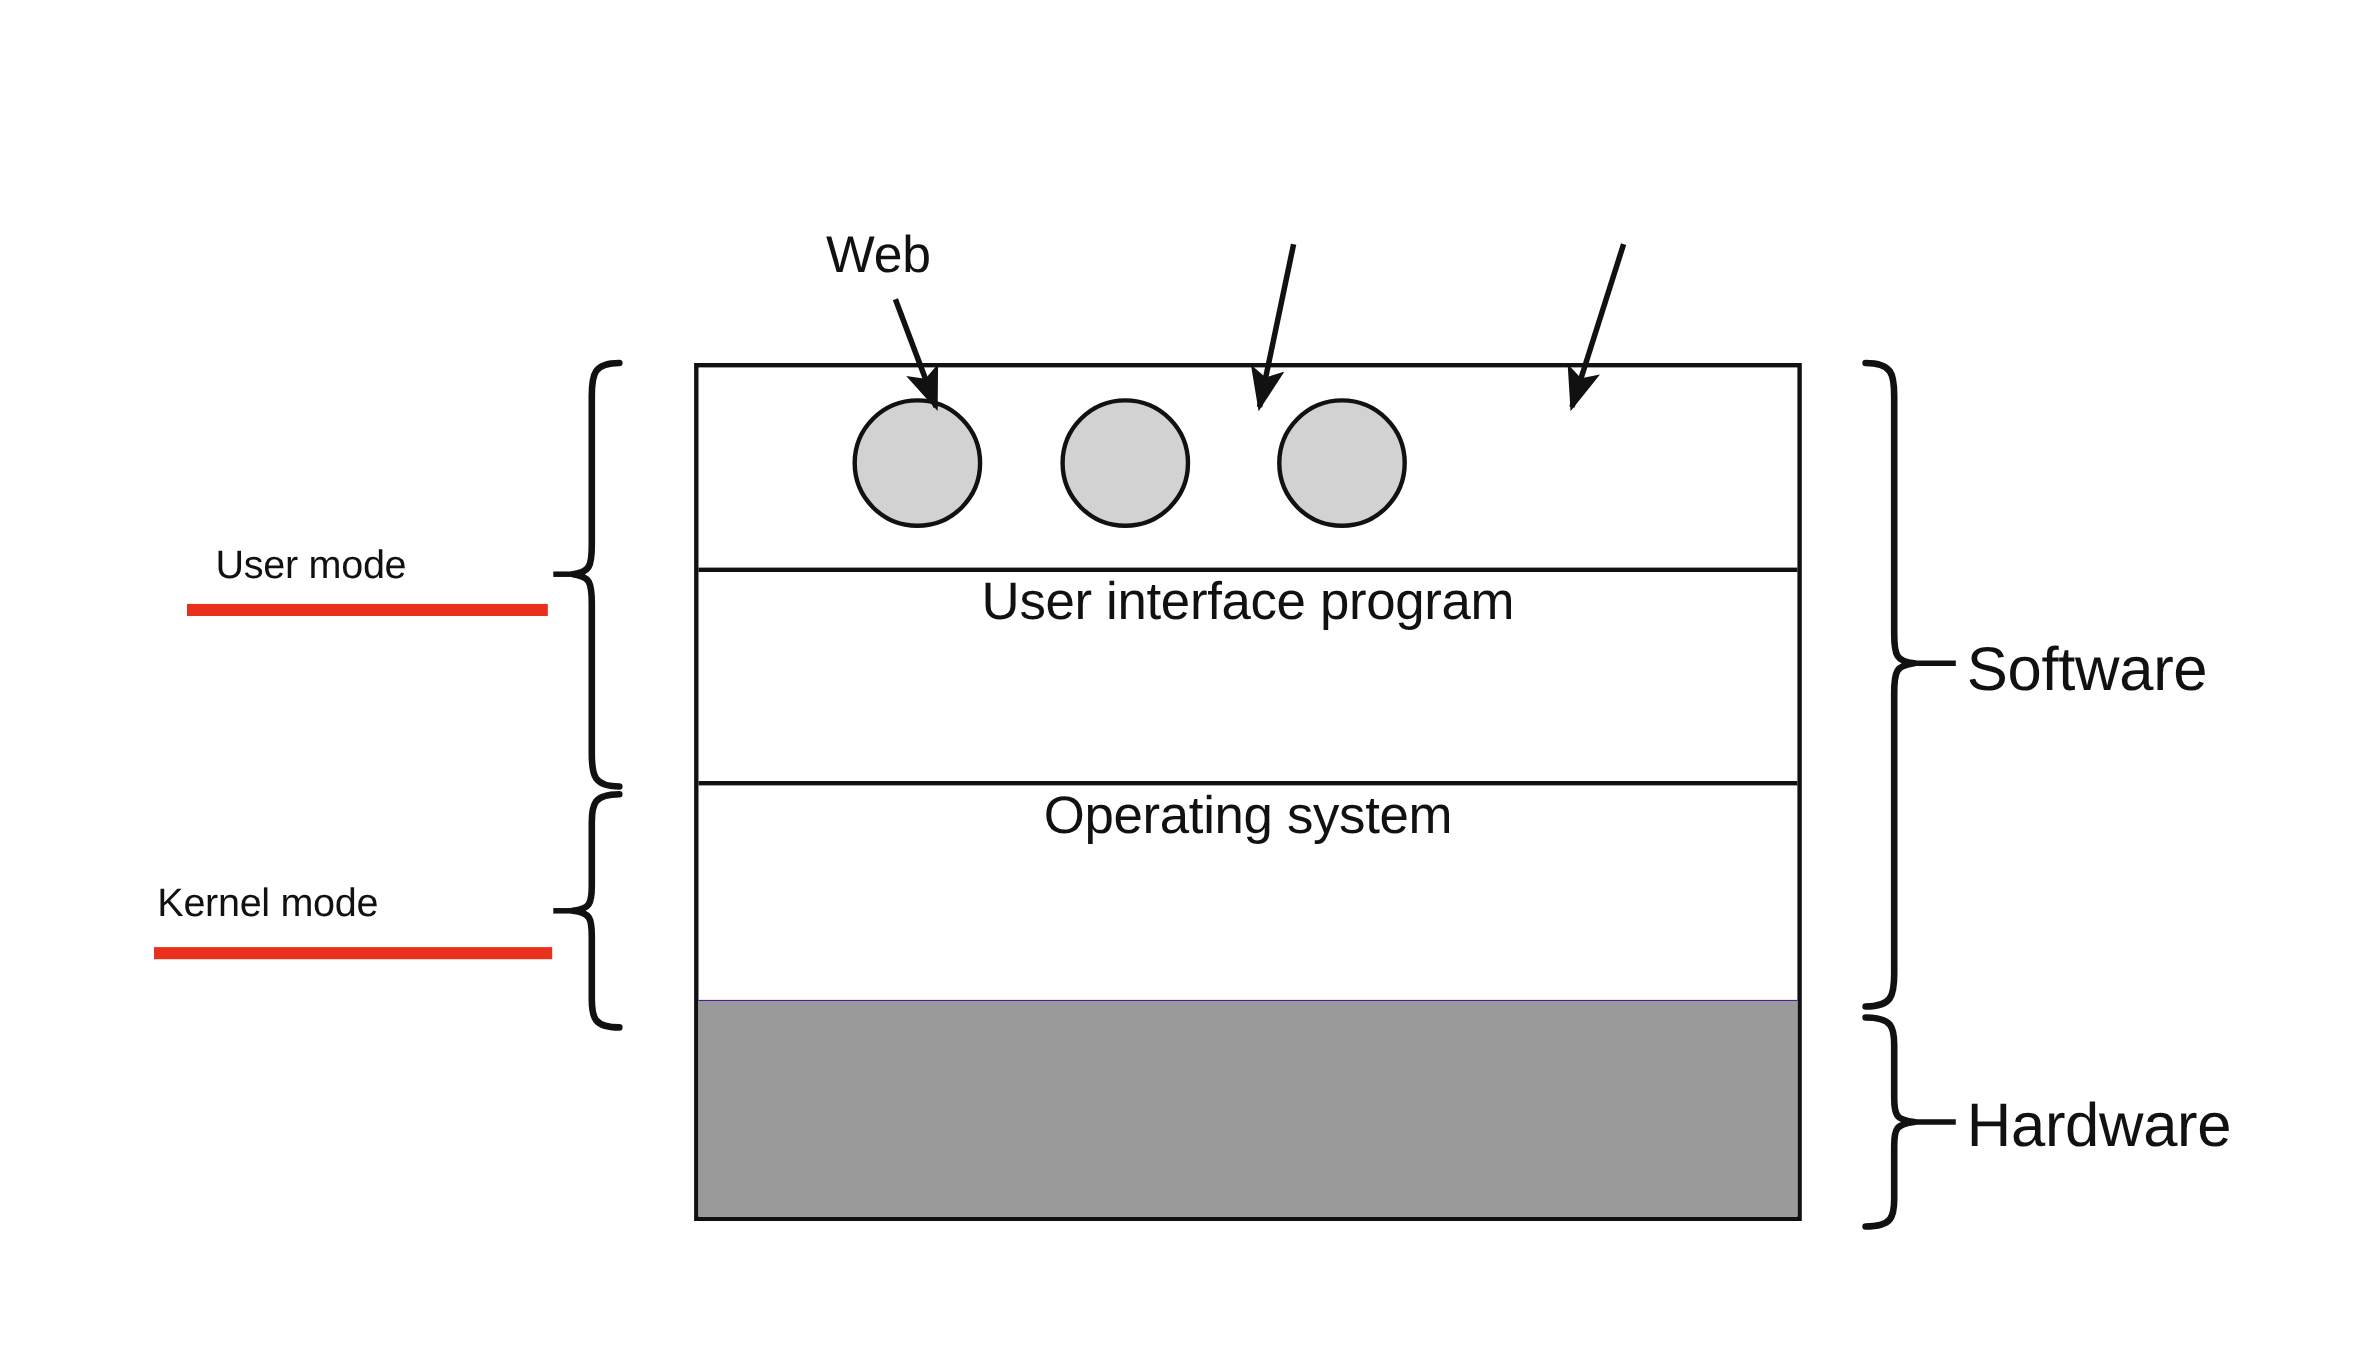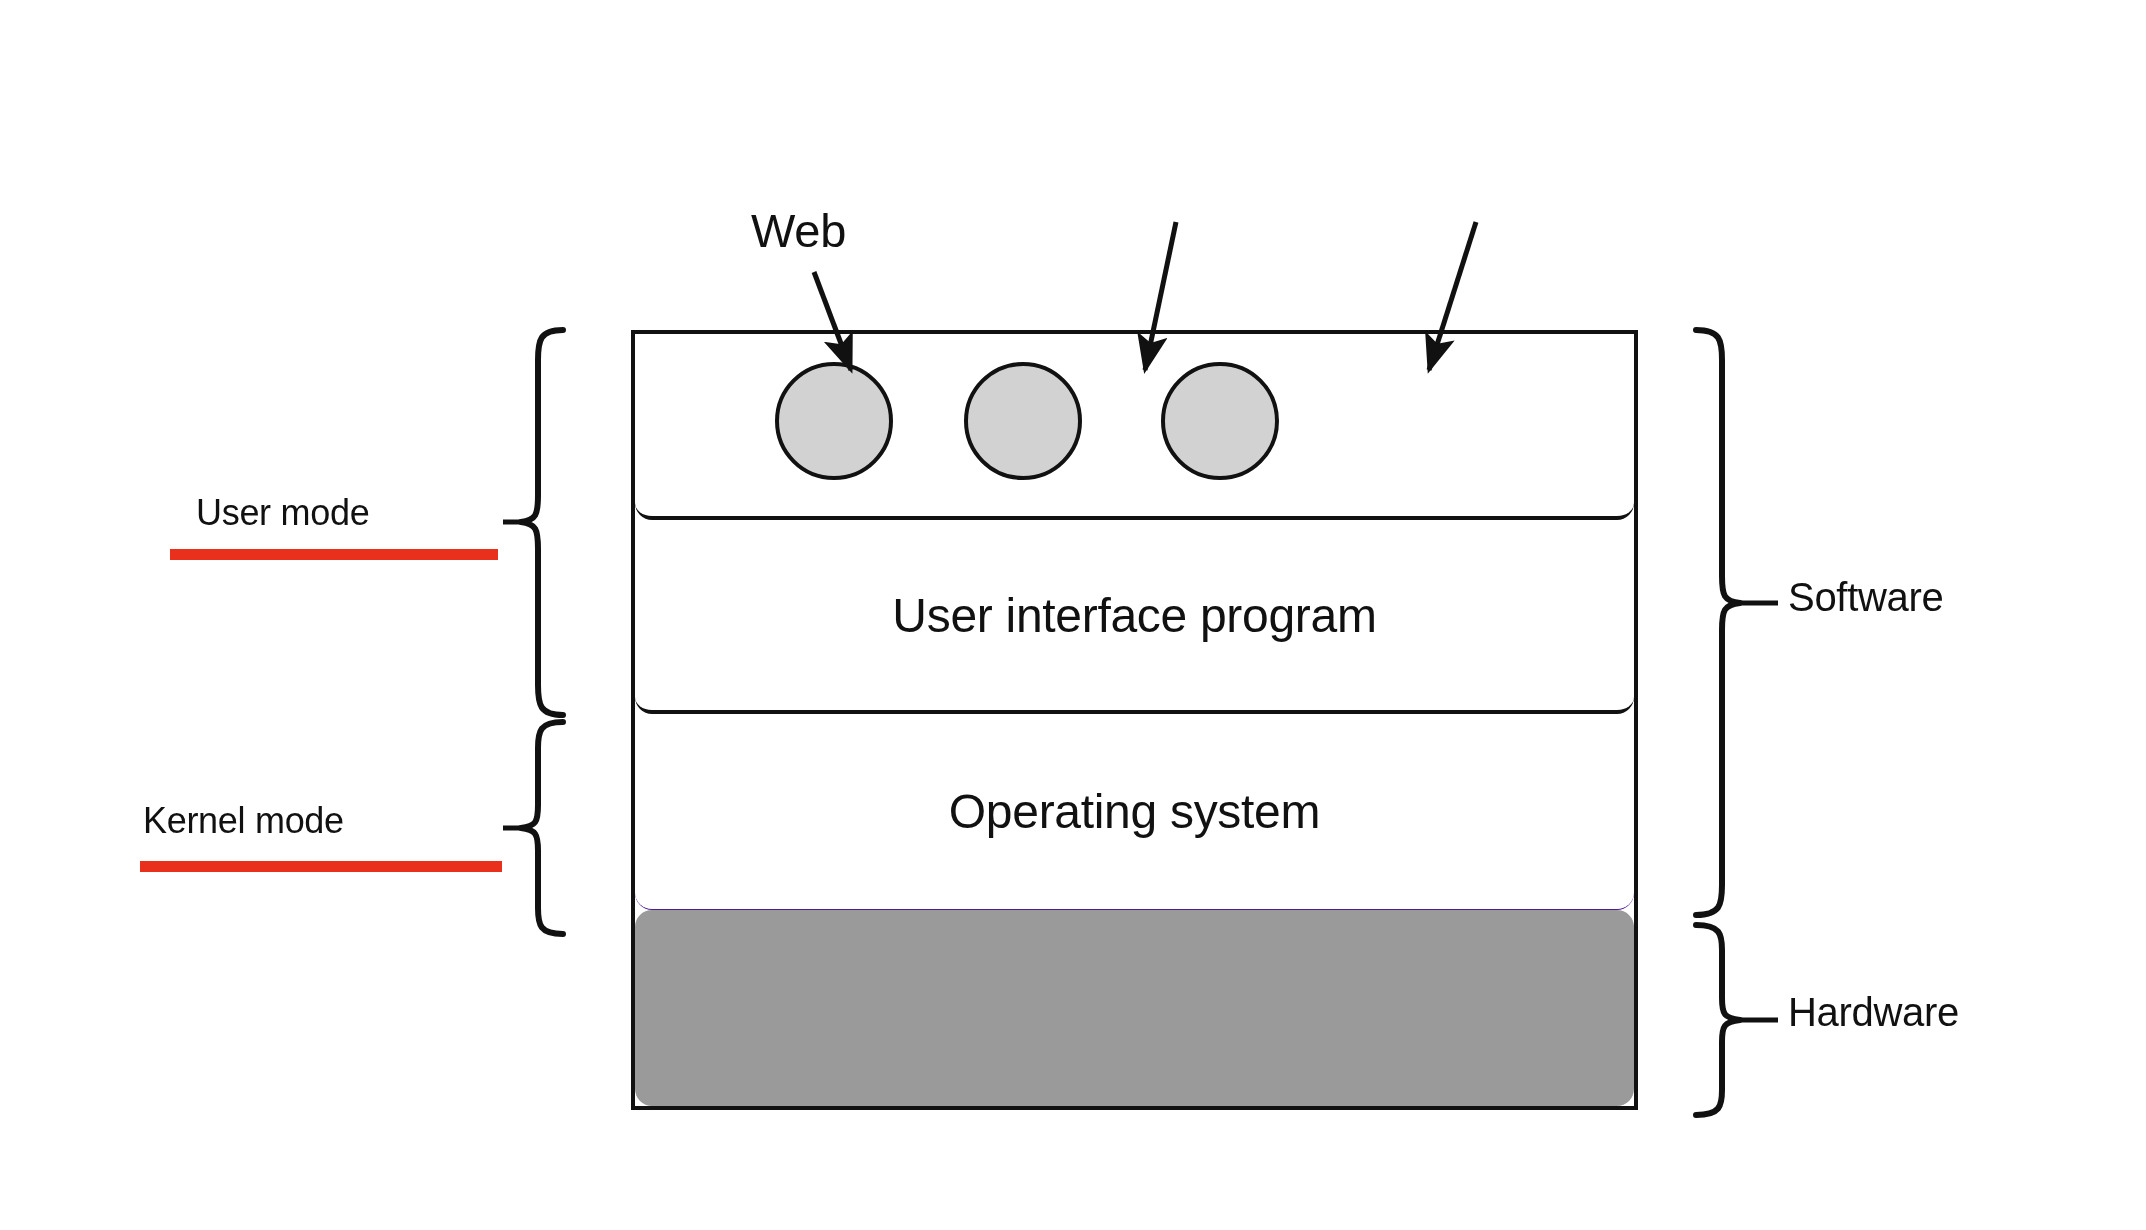--- a/index.html
+++ b/index.html
@@ -40,23 +40,22 @@
     box-sizing: border-box;
     border: 4px solid #111111;
     background: #ffffff;
   }
   .stack-row {
     position: absolute;
     left: 0;
     width: 100%;
     box-sizing: border-box;
     display: flex;
-    align-items: center;
+    align-items: flex-start;
     justify-content: center;
-    border-radius: 17px;
   }
   #row-apps   { top: 0px;   height: 186px; border-bottom: 4px solid #111111; }
   #row-ui     { top: 186px; height: 194px; border-bottom: 4px solid #111111; }
   #row-os     { top: 380px; height: 196px; border-bottom: 1px solid #4c1d95; }
   #row-hw     { top: 576px; height: 196px; background: #9a9a9a; }
 
   .row-text {
     font-size: 48px;
     color: #111111;
     white-space: pre;
@@ -88,21 +87,21 @@
   }
   .mode-underline {
     position: absolute;
     height: 11px;
     background: #e8301c;
   }
 
   
   .side-label {
     position: absolute;
-    font-size: 40px;
+    font-size: 56px;
     color: #111111;
     white-space: pre;
     letter-spacing: -0.3px;
   }
 
   svg.overlay {
     position: absolute;
     left: 0;
     top: 0;
     width: 2146px;

